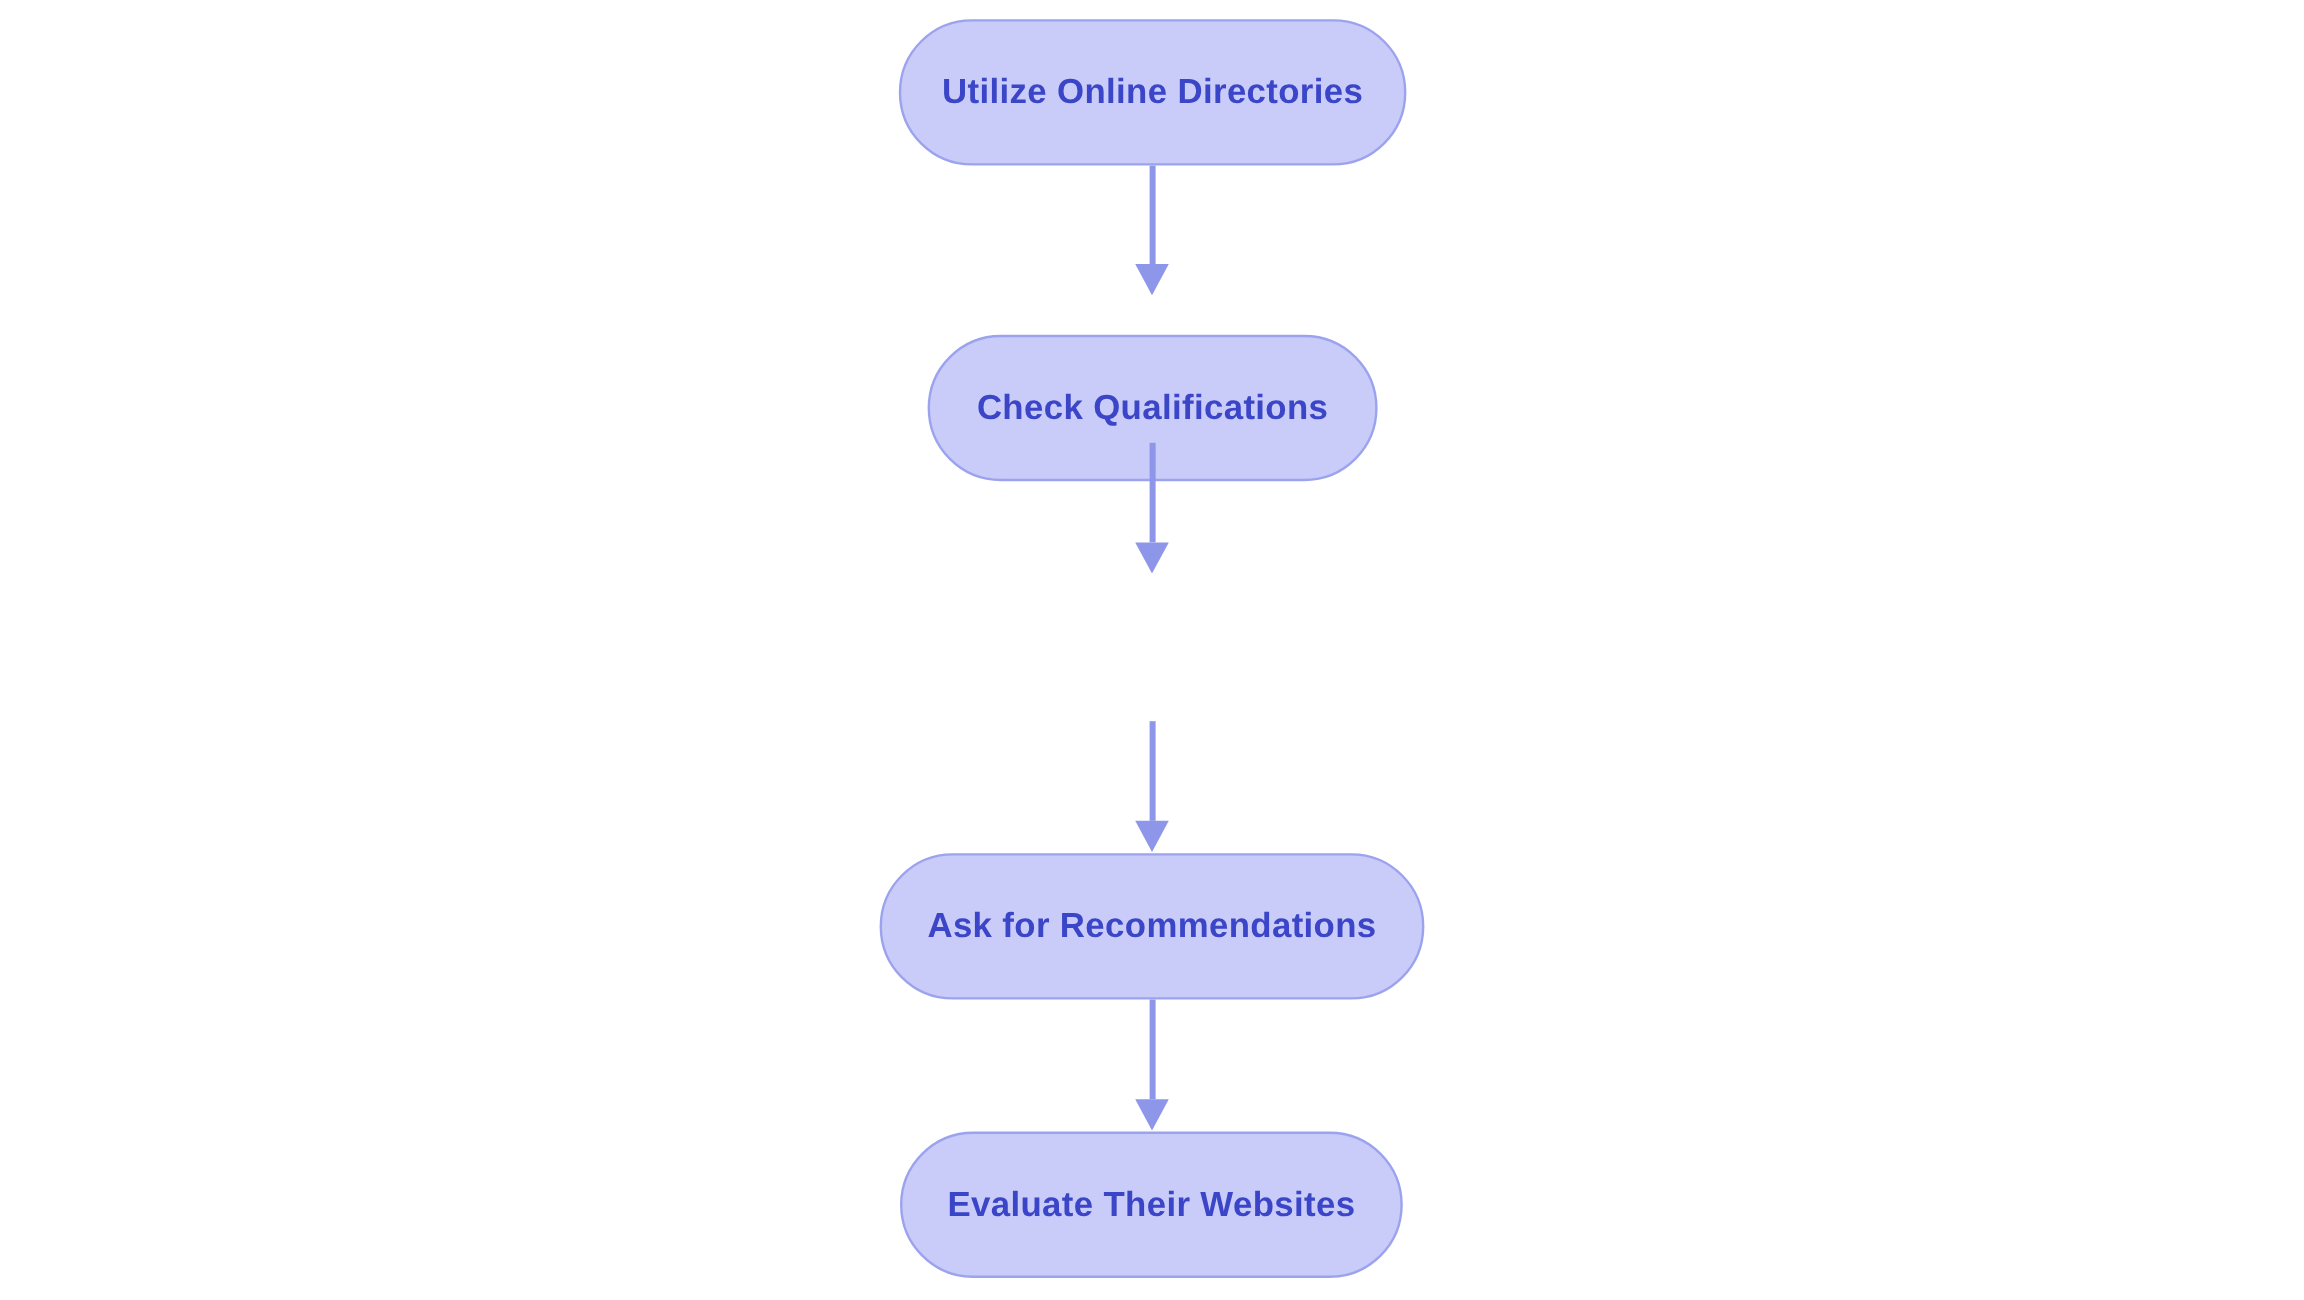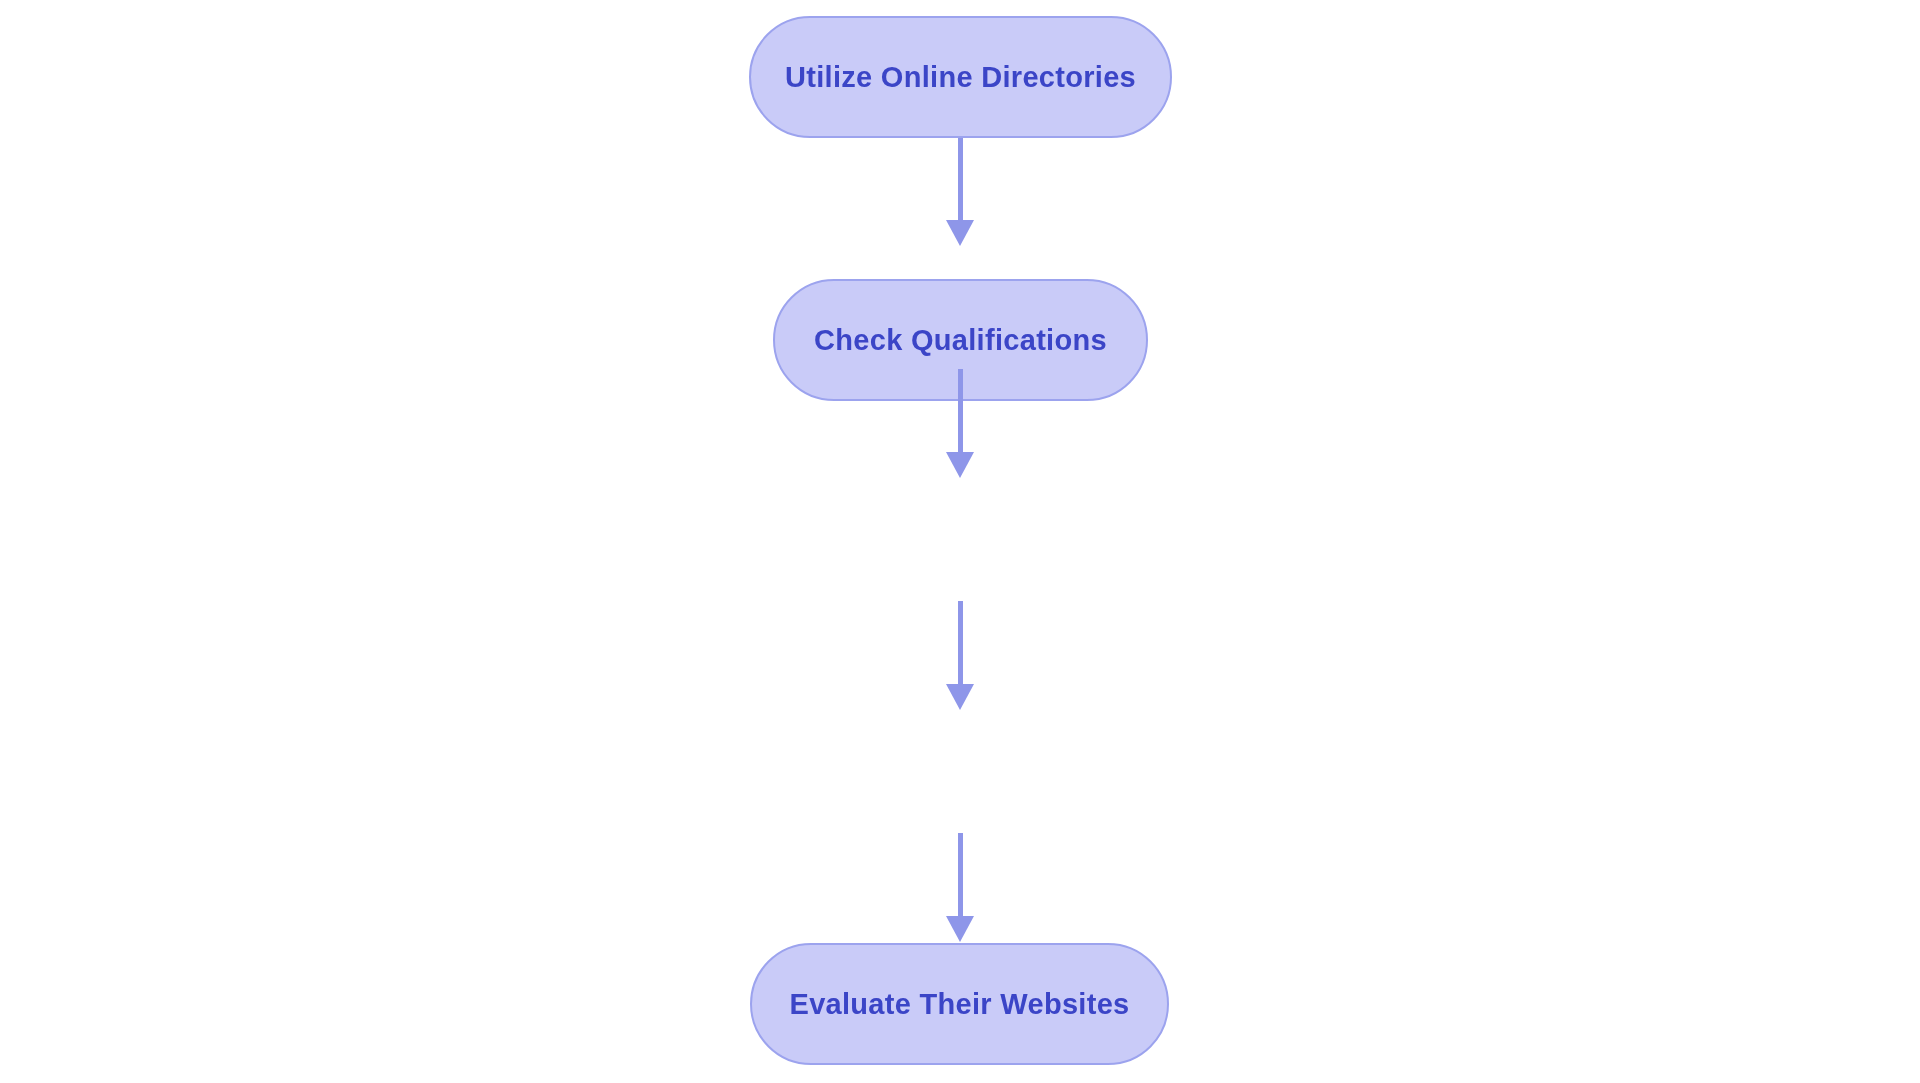--- a/index.html
+++ b/index.html
@@ -86,20 +86,23 @@
     <div class="shaft"></div>
     <div class="head"></div>
   </div>
 
 
   <div class="arrow arrow-3">
     <div class="shaft"></div>
     <div class="head"></div>
   </div>
 
+  <div class="node node-4">
+    <span class="label">Ask for Recommendations</span>
+  </div>
 
   <div class="arrow arrow-4">
     <div class="shaft"></div>
     <div class="head"></div>
   </div>
 
   <div class="node node-5">
     <span class="label">Evaluate Their Websites</span>
   </div>
 

